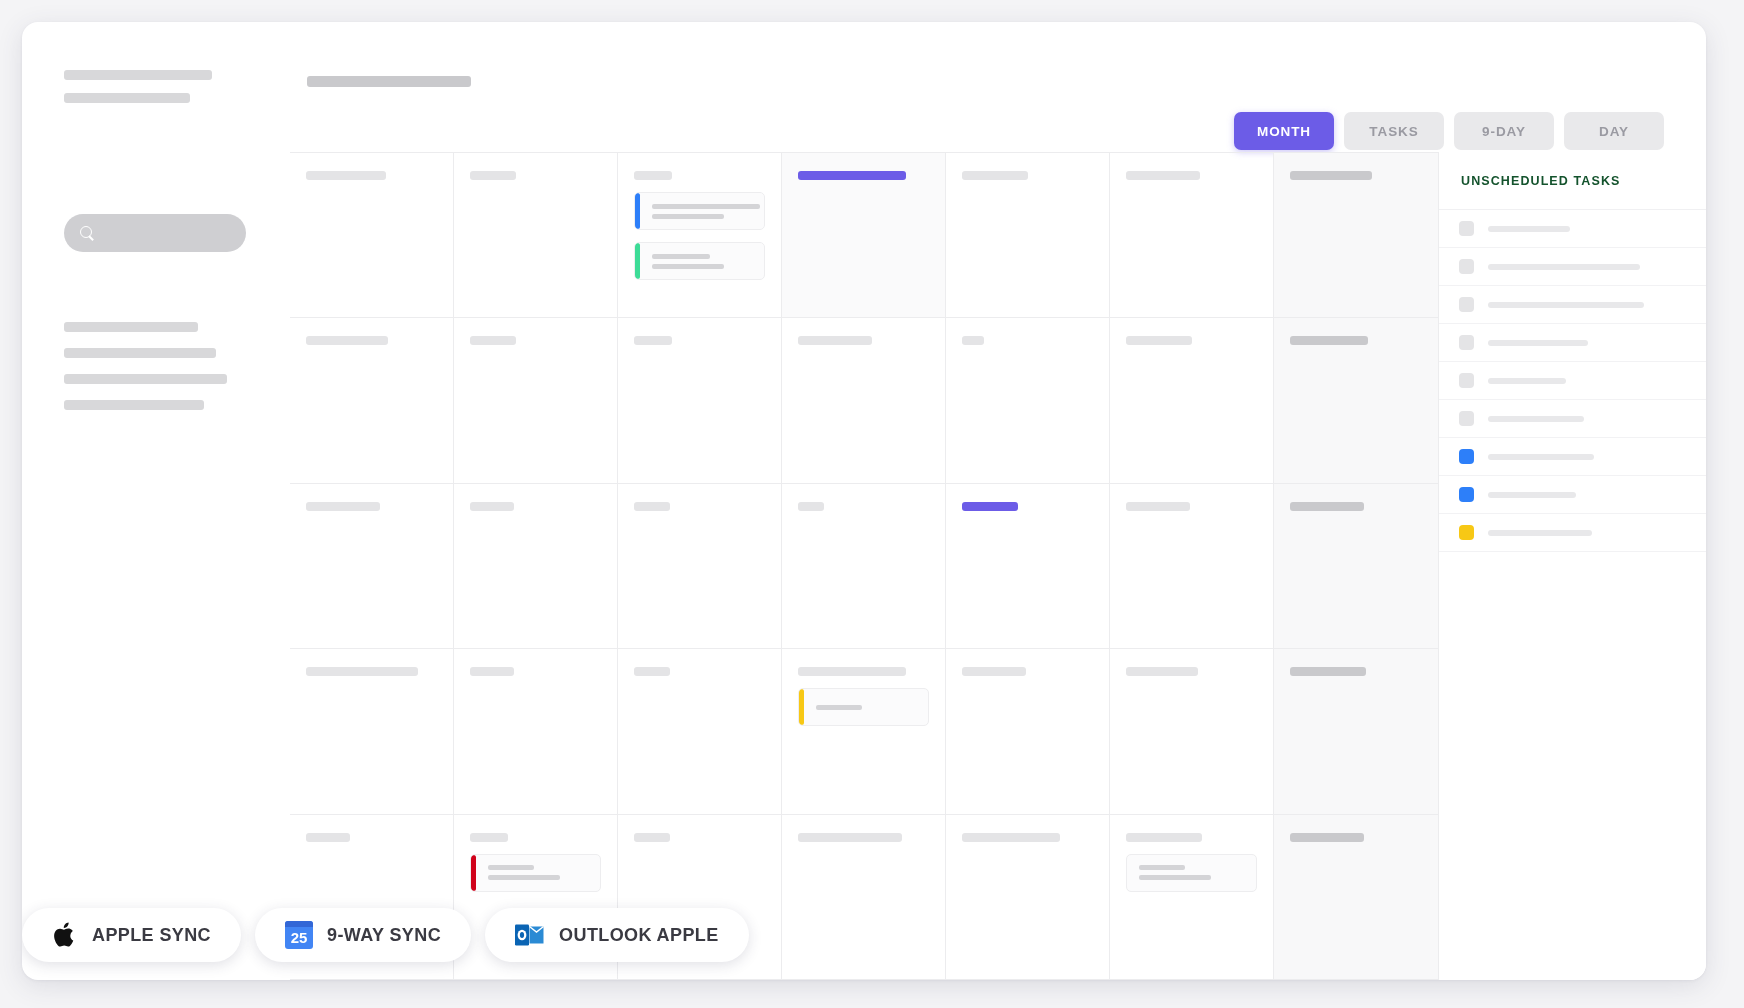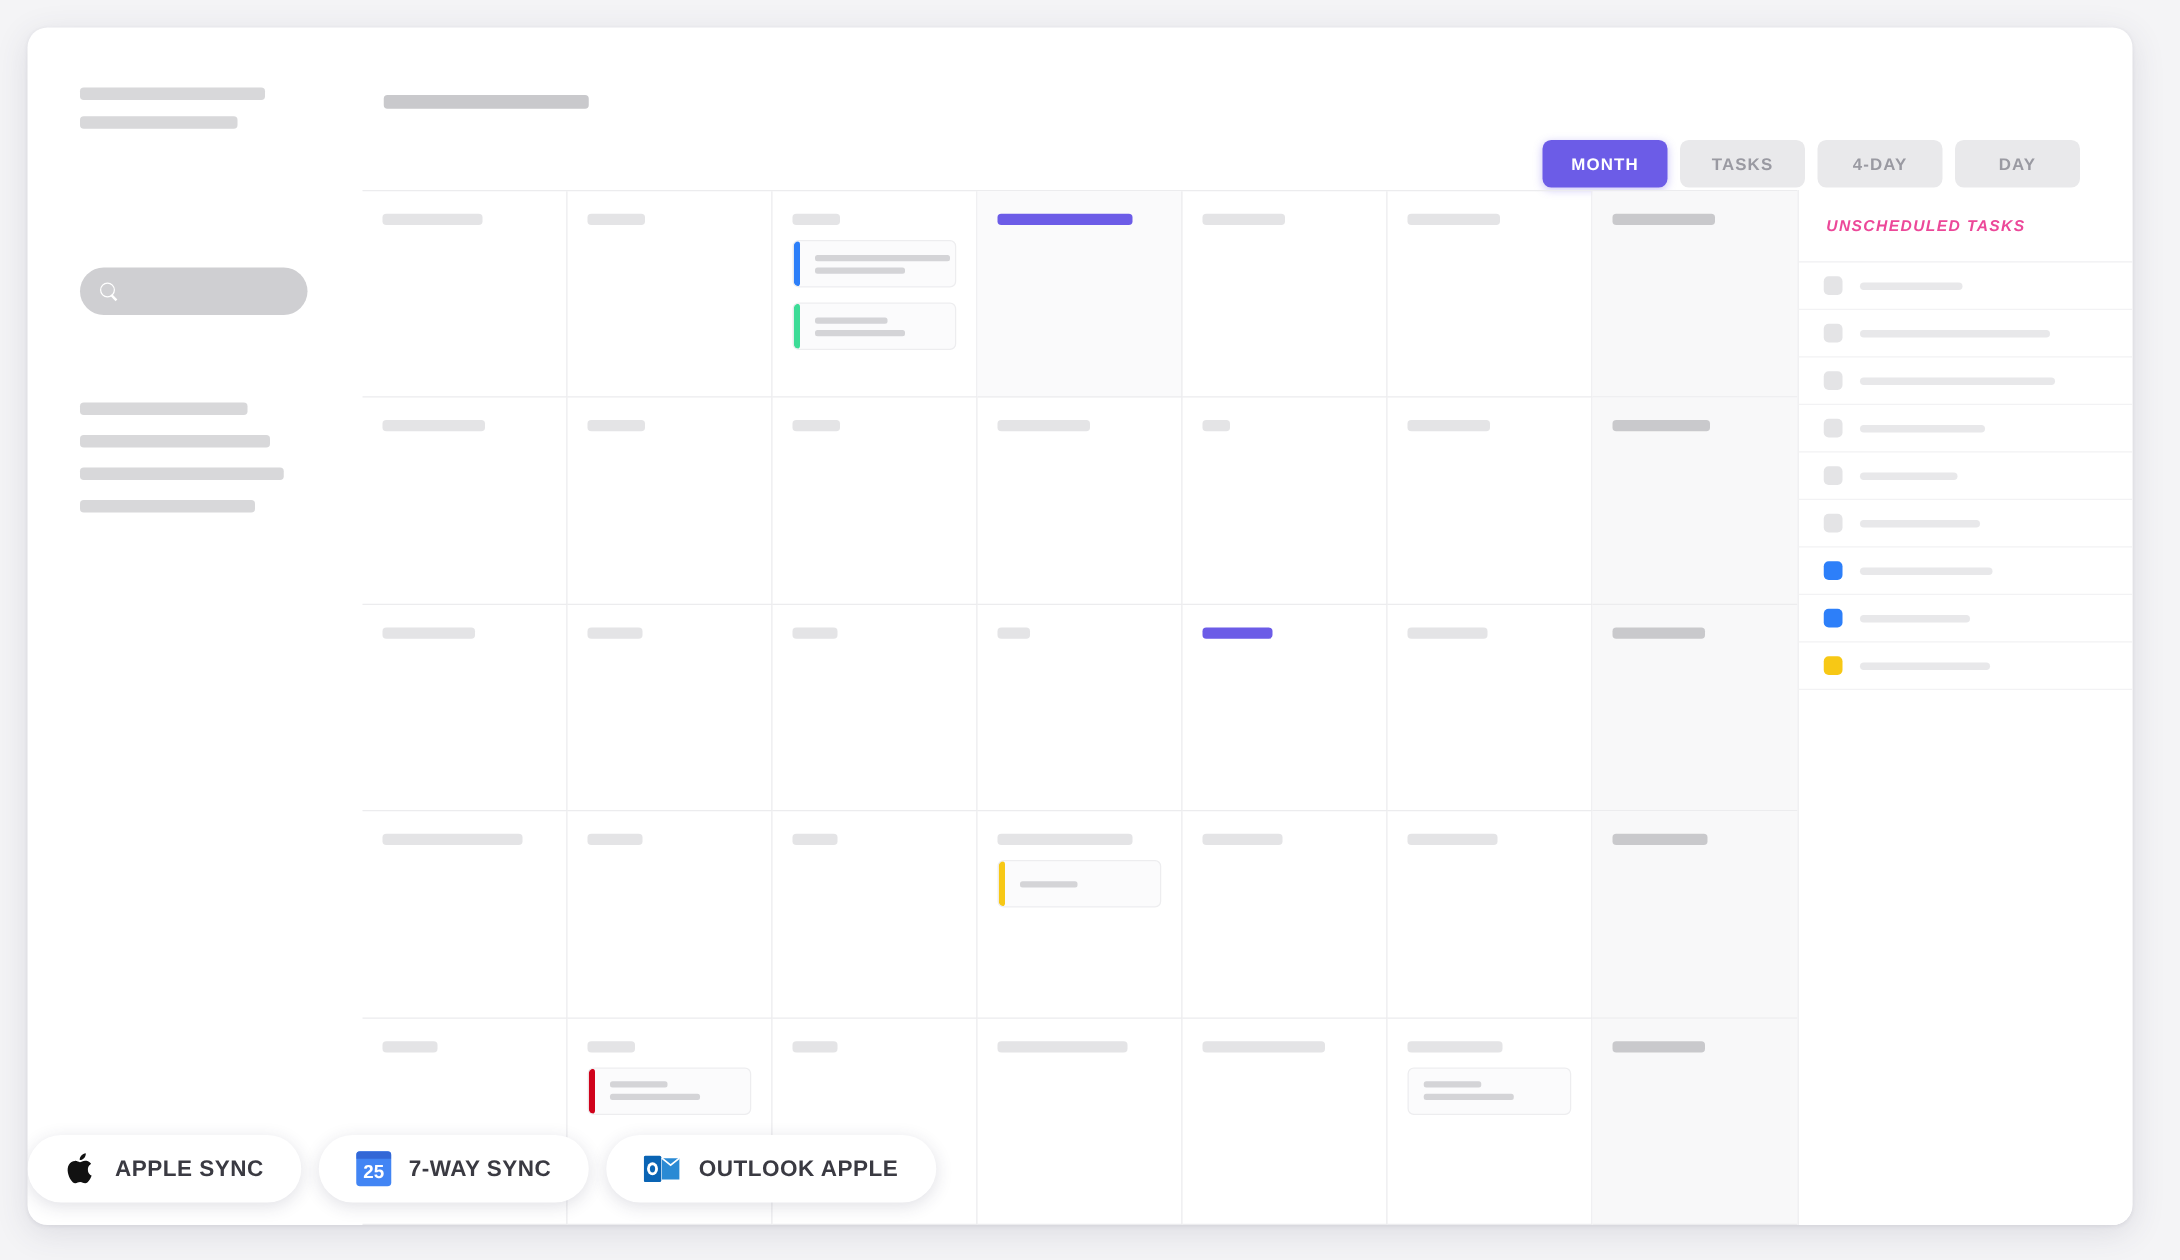--- a/index.html
+++ b/index.html
@@ -112,23 +112,22 @@
   
   .tasks-panel {
     position: absolute; right: 0; top: 130px; width: 268px; bottom: 0;
     border-left: 1px solid #ececee;
     background: #ffffff;
   }
   .tasks-header {
     height: 58px; display: flex; align-items: center;
     padding-left: 22px;
     font-size: 12.5px; font-weight: 600; letter-spacing: 1.1px;
-    color: #ec4899;
+    color: #14532d;
     border-bottom: 1px solid #f0f0f2;
-    font-style: italic;
   }
   .task-row {
     height: 38px; display: flex; align-items: center;
     padding: 0 20px 0 20px;
     border-bottom: 1px solid #f2f2f4;
     cursor: pointer;
   }
   .task-check {
     width: 15px; height: 15px; border-radius: 4px;
     background: #e4e4e6; flex: 0 0 15px;
@@ -178,21 +177,21 @@
     <div class="brand">
       <span class="ph mid" style="width:148px;height:10px;"></span>
       <span class="ph mid" style="width:126px;height:10px;"></span>
     </div>
 
     <span class="ph dark header-title-ph" style="width:164px;height:11px;"></span>
 
     <div class="view-toggle">
       <button class="view-btn active">MONTH</button>
       <button class="view-btn">TASKS</button>
-      <button class="view-btn">4-DAY</button>
+      <button class="view-btn">9-DAY</button>
       <button class="view-btn">DAY</button>
     </div>
   </div>
 
   <div class="sidebar">
     <div class="search-box">
       <span class="search-icon"></span>
     </div>
     <div class="nav-list">
       <span class="ph mid" style="width:134px;height:10px;"></span>
@@ -392,21 +391,21 @@
         <path fill="#111111" d="M18.3 15.7c0-3.1 2.5-4.6 2.6-4.7-1.4-2.1-3.6-2.4-4.4-2.4-1.9-.2-3.6 1.1-4.6 1.1-.9 0-2.4-1.1-3.9-1-2 0-3.9 1.2-4.9 3-2.1 3.6-.5 9 1.5 12 1 1.4 2.2 3 3.7 2.9 1.5-.1 2.1-1 3.9-1 1.8 0 2.3 1 3.9 1 1.6 0 2.6-1.4 3.6-2.9 1.1-1.6 1.6-3.2 1.6-3.3-.1 0-3-1.2-3-4.7z"></path>
         <path fill="#111111" d="M15.4 6.3c.8-1 1.4-2.4 1.2-3.8-1.2.1-2.7.8-3.5 1.8-.8.9-1.5 2.3-1.3 3.7 1.3.1 2.7-.7 3.6-1.7z"></path>
       </svg>
       <span class="sync-label">APPLE SYNC</span>
     </div>
 
     <div class="sync-badge">
       <span class="icon-gcal">
         <span class="day">25</span>
       </span>
-      <span class="sync-label">7-WAY SYNC</span>
+      <span class="sync-label">9-WAY SYNC</span>
     </div>
 
     <div class="sync-badge">
       <svg class="icon-outlook" viewBox="0 0 30 26">
         <rect x="0" y="2.5" width="14" height="21" rx="1.2" fill="#0a64b4"></rect>
         <ellipse cx="7" cy="13" rx="4.4" ry="5.2" fill="#ffffff"></ellipse>
         <ellipse cx="7" cy="13" rx="2.1" ry="2.9" fill="#0a64b4"></ellipse>
         <path d="M14.5 4.5h14v17h-14z" fill="#2a8ad4"></path>
         <path d="M14.5 4.5l7 5.6 7-5.6" fill="none" stroke="#ffffff" stroke-width="1.4"></path>
       </svg>

